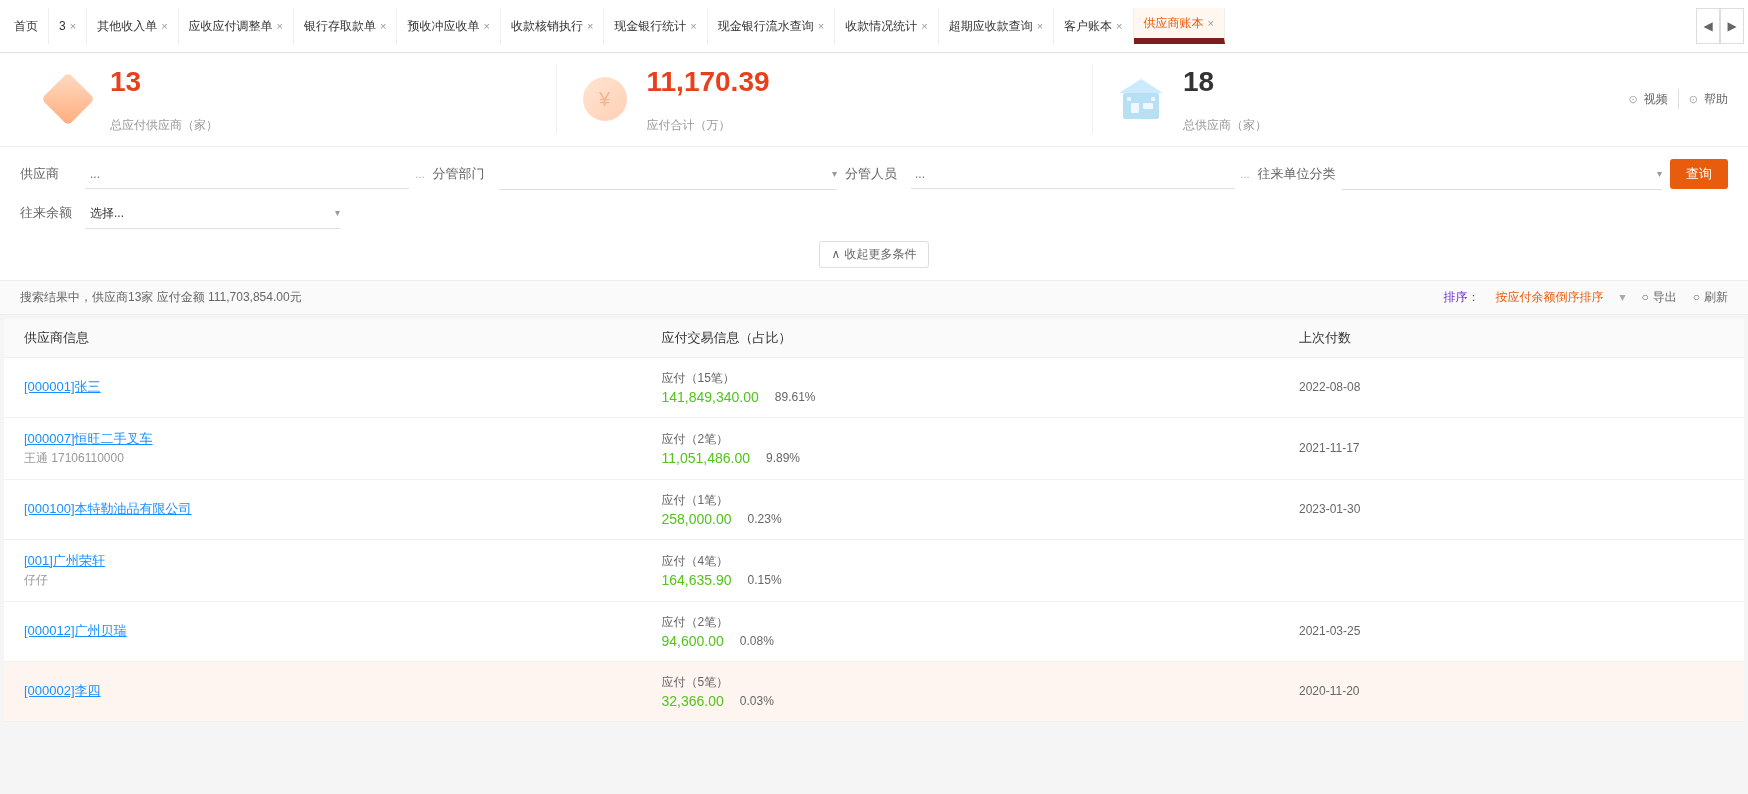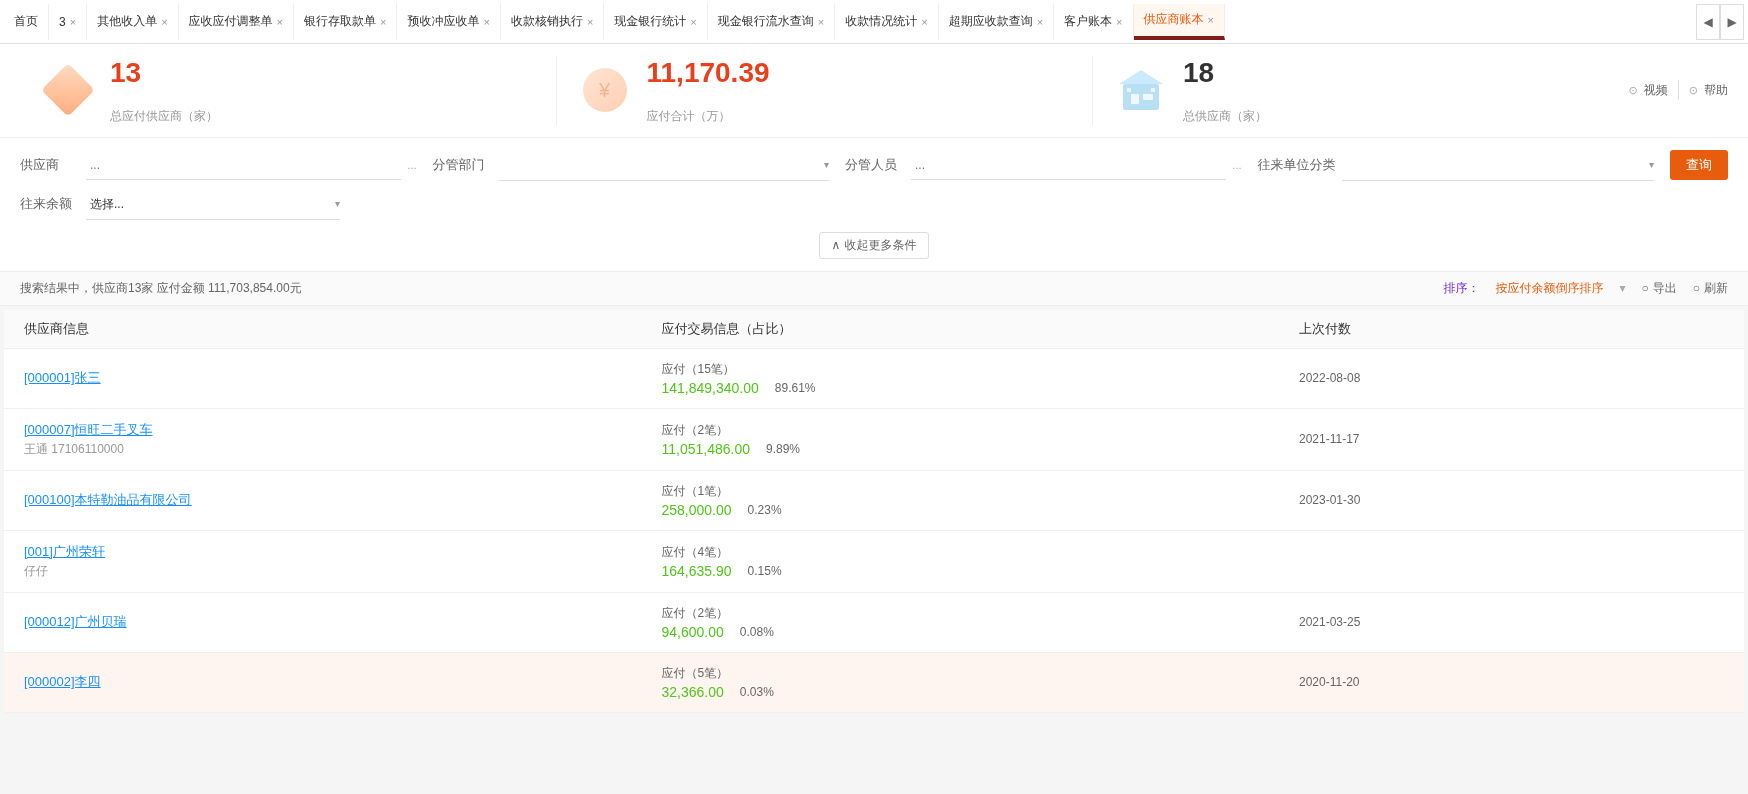--- a/index.html
+++ b/index.html
@@ -4,21 +4,21 @@
   <style>
     * { box-sizing: border-box; margin: 0; padding: 0; }
     body { font-family: 'Microsoft YaHei', 'PingFang SC', sans-serif; font-size: 13px; background: #f5f5f5; color: #333; }
 
     
     .top-nav {
       display: flex;
       align-items: center;
       background: #fff;
       border-bottom: 1px solid #e0e0e0;
-      height: 44px;
+      height: 53px;
       padding: 12px 4px;
       overflow: hidden;
     }
     .nav-tab {
       display: flex;
       align-items: center;
       padding: 0 10px;
       height: 36px;
       white-space: nowrap;
       font-size: 12px;
@@ -27,21 +27,21 @@
       border-right: 1px solid #eee;
     }
     .nav-tab .close-btn {
       margin-left: 4px;
       color: #999;
       font-size: 11px;
     }
     .nav-tab.active {
       background: #fff7f0;
       color: #e85c0d;
-      border-bottom: 4px solid #7f1d1d;
+      border-bottom: 6px solid #7f1d1d;
     }
     .nav-arrows {
       display: flex;
       margin-left: auto;
     }
     .nav-arrow {
       width: 24px;
       height: 36px;
       display: flex;
       align-items: center;
@@ -102,21 +102,21 @@
 
     
     .filter-area {
       background: #fff;
       padding: 12px 20px 8px;
       border-bottom: 1px solid #eee;
     }
     .filter-row {
       display: flex;
       align-items: center;
-      gap: 16px;
+      gap: 8px;
       margin-bottom: 8px;
     }
     .filter-item {
       display: flex;
       align-items: center;
       gap: 6px;
       flex: 1;
     }
     .filter-item label {
       font-size: 13px;

